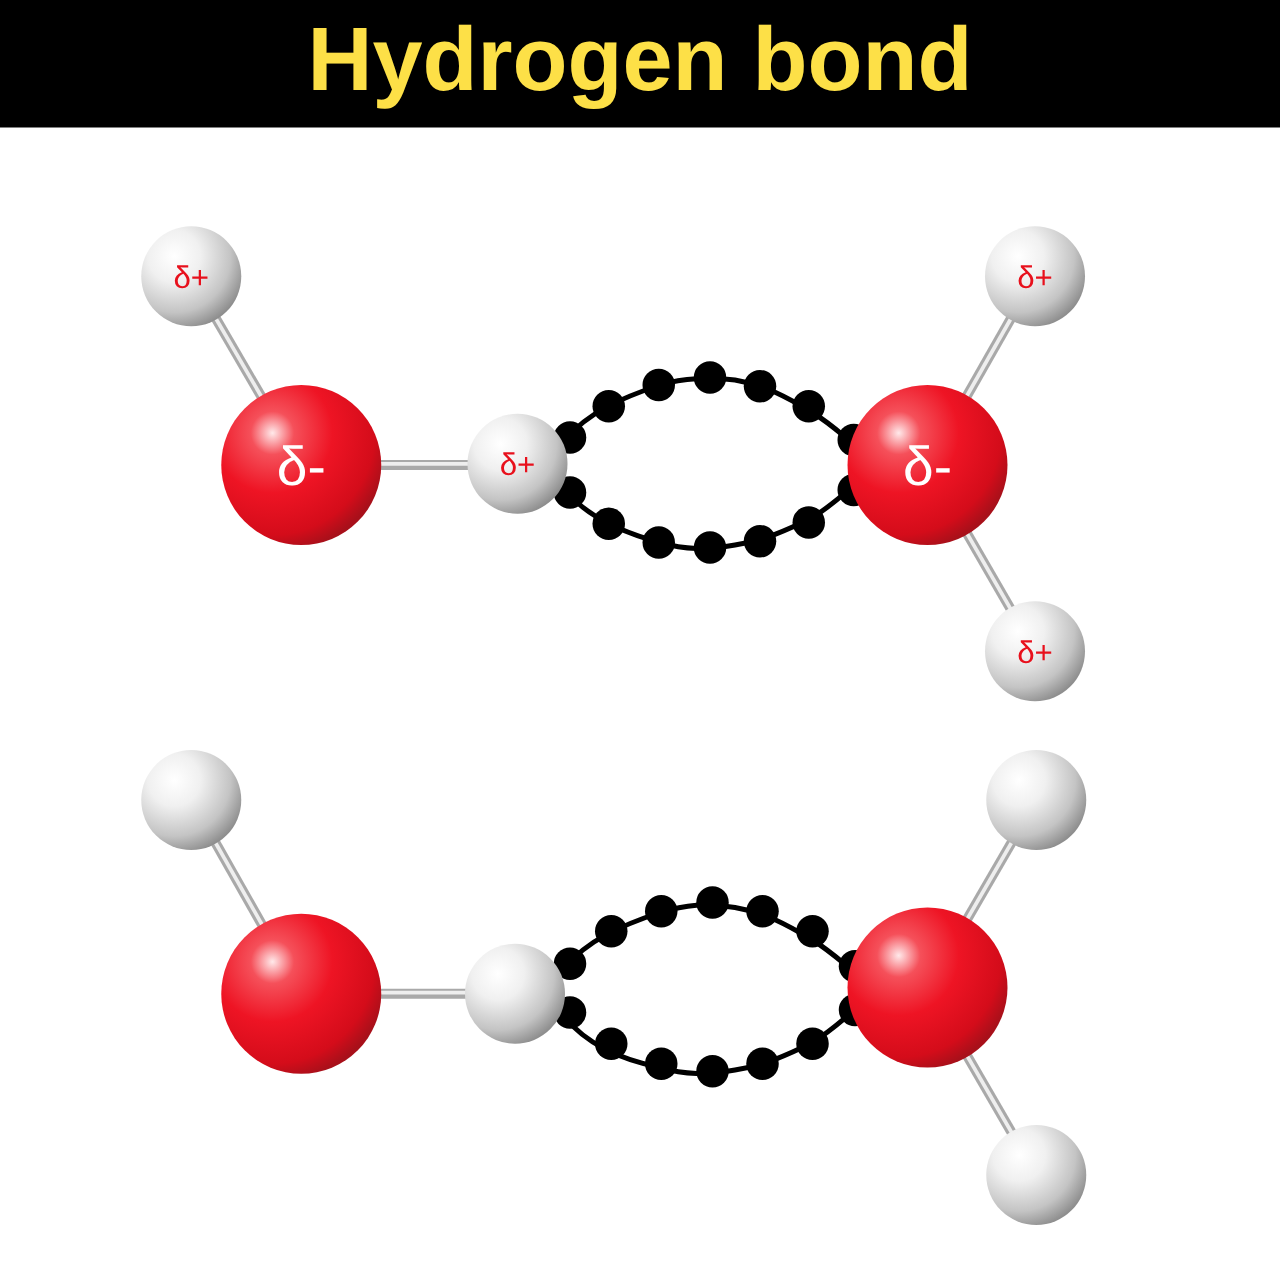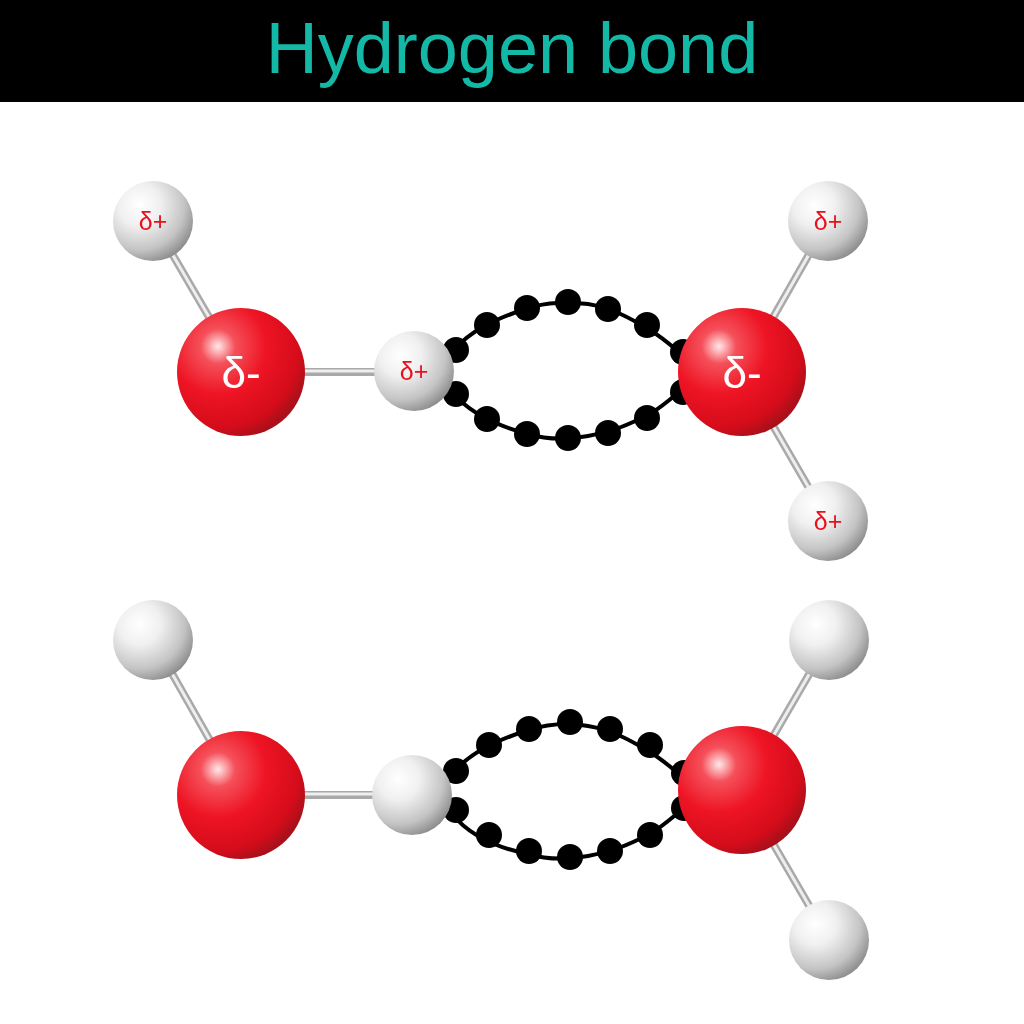--- a/index.html
+++ b/index.html
@@ -1,18 +1,18 @@
 <!DOCTYPE html>
 <html><head>
 <meta charset="utf-8">
 <style>
   html, body { margin: 0; padding: 0; background: #ffffff; }
   body { width: 1024px; height: 1024px; position: relative; overflow: hidden; font-family: "Liberation Sans", sans-serif; }
   .header { position: absolute; left: 0; top: 0; width: 1024px; height: 102px; background: #000000; display: flex; align-items: center; justify-content: center; }
-  .title { color: #14b8a6; font-family: "Liberation Sans", sans-serif; font-weight: normal; font-size: 72px; letter-spacing: 0px; line-height: 1; margin-top: -6px; }
+  .title { color: #fde047; font-family: "Liberation Sans", sans-serif; font-weight: bold; font-size: 72px; letter-spacing: 0px; line-height: 1; margin-top: -6px; }
   svg.diagram { position: absolute; left: 0; top: 0; }
   .lbl-plus { font-family: "Liberation Sans", sans-serif; font-size: 25px; fill: #e8101c; }
   .lbl-minus { font-family: "Liberation Sans", sans-serif; font-size: 44px; fill: #ffffff; }
 </style>
 </head>
 <body>
 
 <div class="header">
   <div class="title">Hydrogen bond</div>
 </div>

